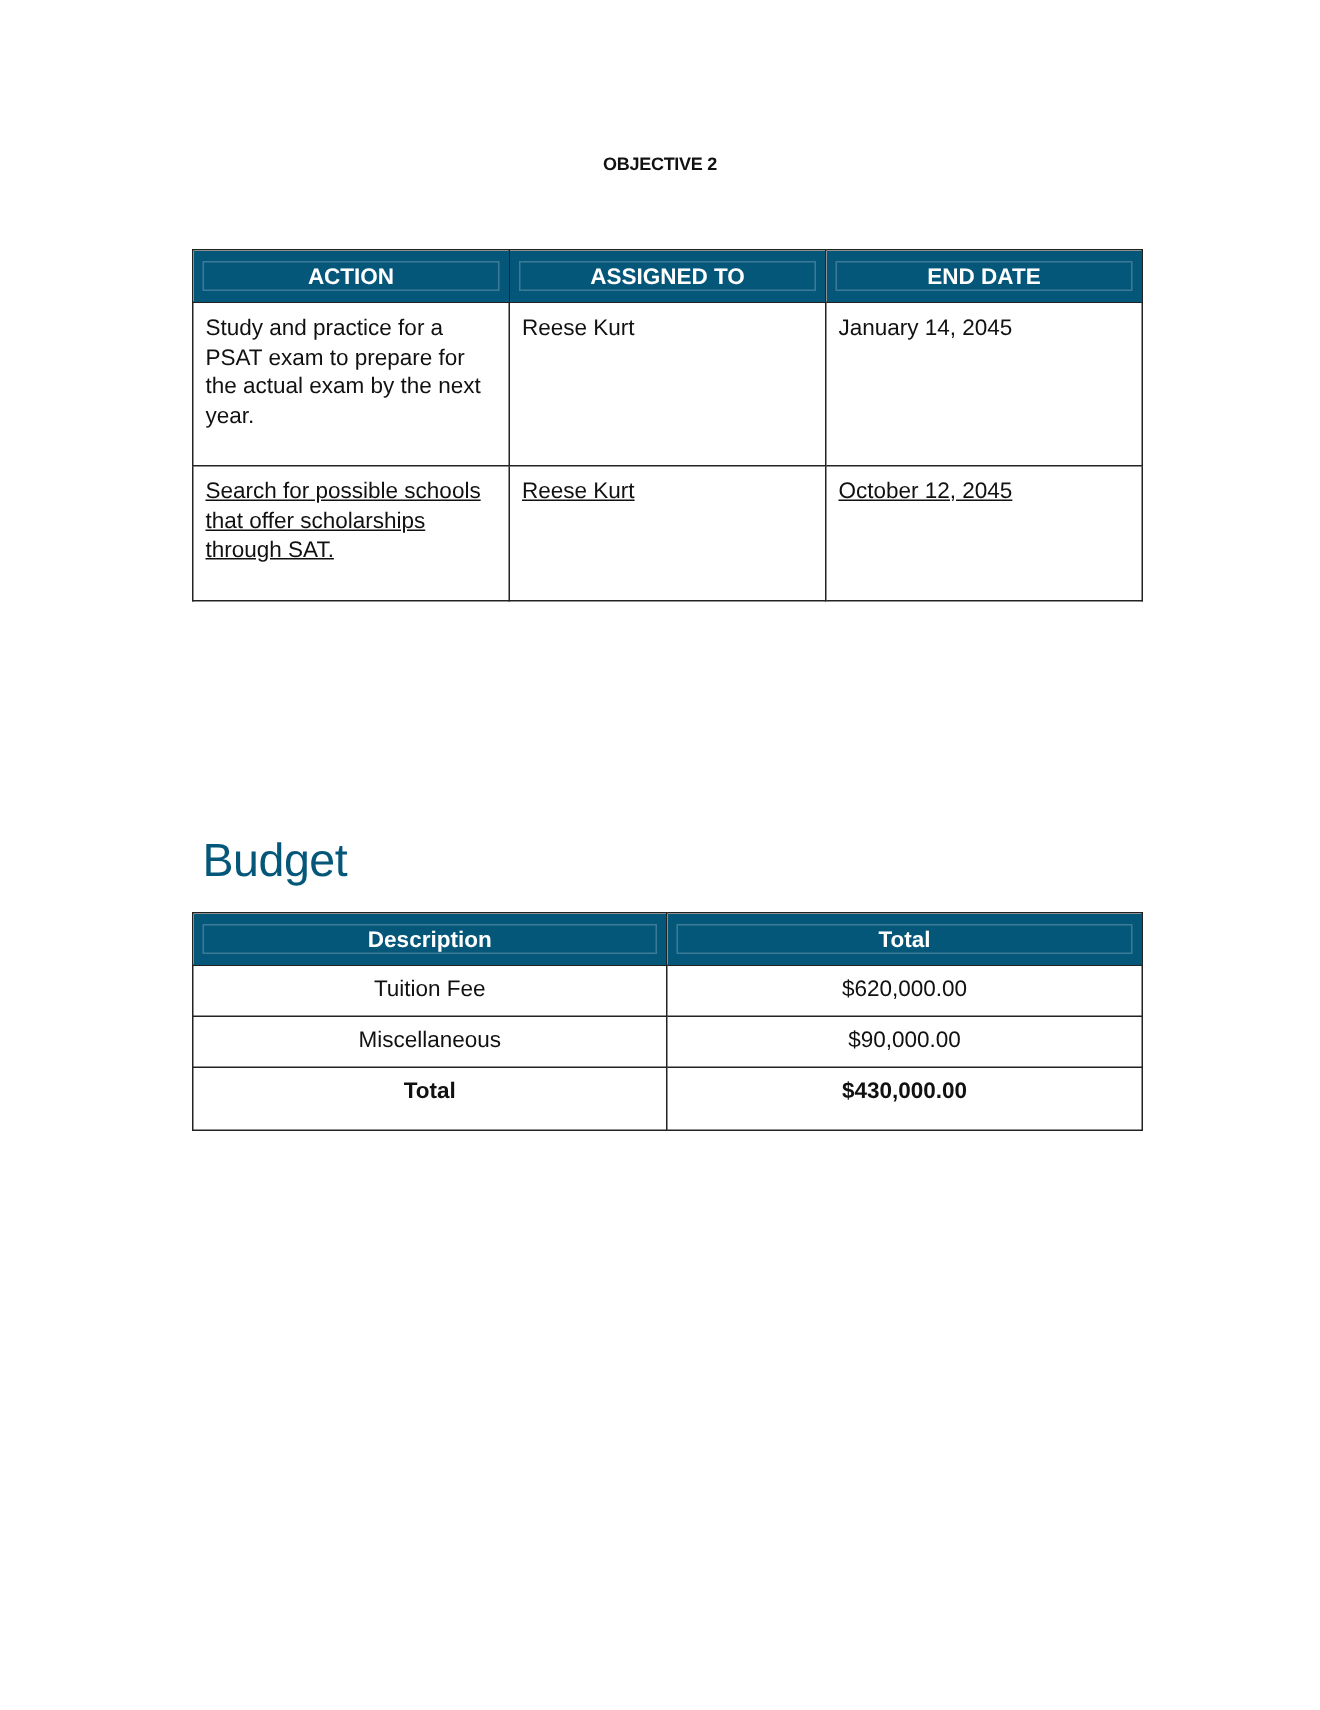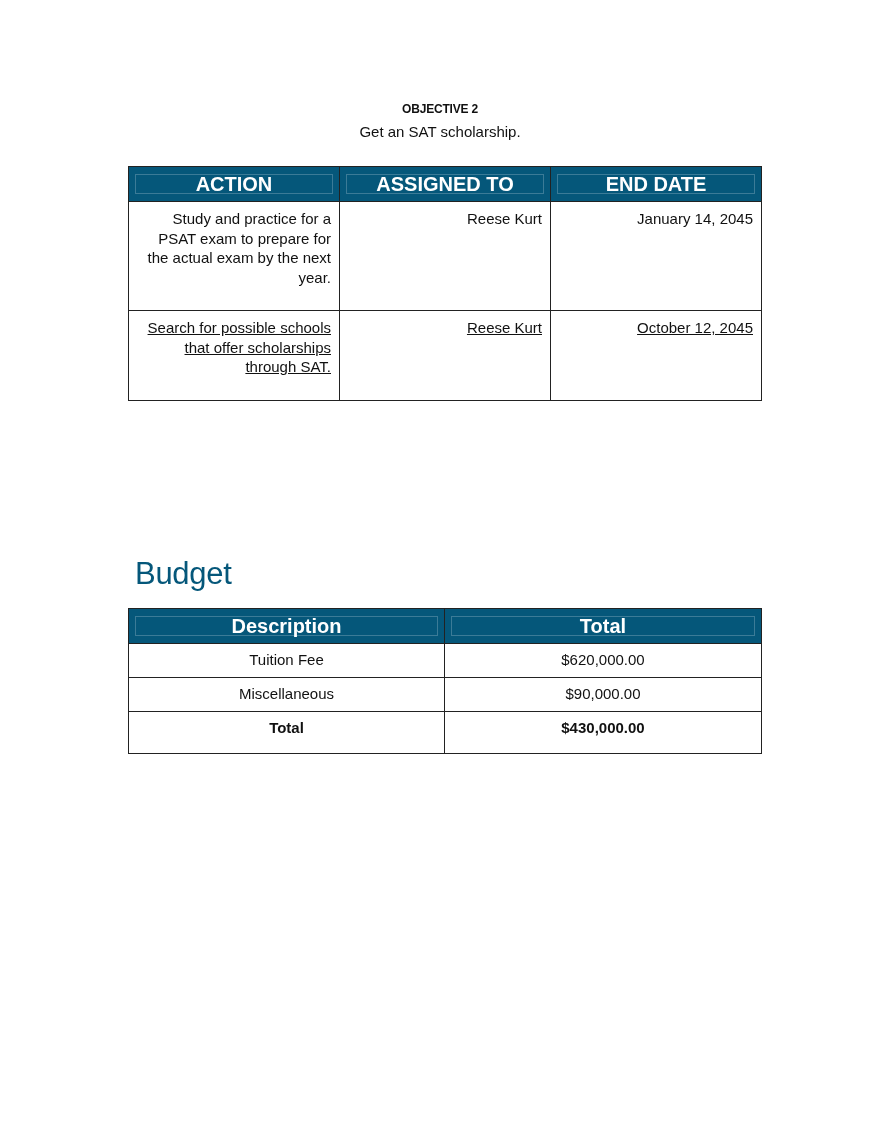--- a/index.html
+++ b/index.html
@@ -2,43 +2,42 @@
 <html><head>
   <meta charset="utf-8">
   <style>
     html, body { margin: 0; padding: 0; background: #ffffff; }
     body { width: 880px; height: 1140px; position: relative; font-family: "Liberation Sans", sans-serif; color: #111; }
     .objective { position: absolute; left: 0; top: 99px; width: 880px; text-align: center; }
     .objective .title { font-weight: bold; font-size: 12px; line-height: 20px; letter-spacing: -0.2px; }
     .objective .subtitle { font-size: 15px; line-height: 22px; margin-top: 2px; }
 
     table { border-collapse: collapse; position: absolute; left: 128px; width: 633px; table-layout: fixed; }
-    th { background: #05577a; color: #fff; font-weight: bold; font-size: 20px; height: 34px; padding: 0; border: 1.5px solid #222; position: relative; }
+    th { background: #05577a; color: #fff; font-weight: bold; font-size: 15px; height: 34px; padding: 0; border: 1.5px solid #222; position: relative; }
     th .inner { position: absolute; left: 6px; right: 6px; top: 7px; bottom: 7px; border: 1px solid rgba(255,255,255,0.22); display: flex; align-items: center; justify-content: center; }
     td { border: 1.5px solid #222; font-size: 15px; line-height: 19.5px; vertical-align: top; }
 
     .actions { top: 166px; }
-    .actions td { text-align: right; padding: 7px 8px 23px 8px; }
+    .actions td { text-align: left; padding: 7px 8px 23px 8px; }
     .actions tr.r1 td { height: 78px; }
     .actions tr.r2 td { height: 59px; text-decoration: underline; }
 
     .budget-heading { position: absolute; left: 135px; top: 556px; font-size: 31px; font-weight: normal; color: #05577a; letter-spacing: -0.3px; margin: 0; }
 
     .budget { top: 608px; }
     .budget td { padding: 6px 7px; height: 21px; }
     .budget td.desc { text-align: center; }
     .budget td.amt { text-align: center; }
     .budget tr.total td { font-weight: bold; height: 29px; }
   </style>
 </head>
 <body>
 
 <div class="objective">
   <div class="title">OBJECTIVE 2</div>
-  <div class="subtitle">Get an SAT scholarship.</div>
 </div>
 
 <table class="actions">
   <colgroup>
       <col style="width:211px">
       <col style="width:211px">
       <col style="width:211px">
     </colgroup>
   <thead>
     <tr>

